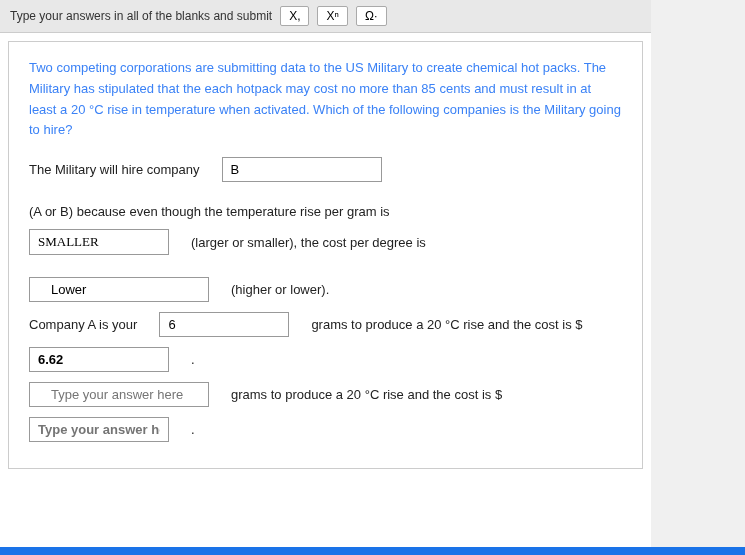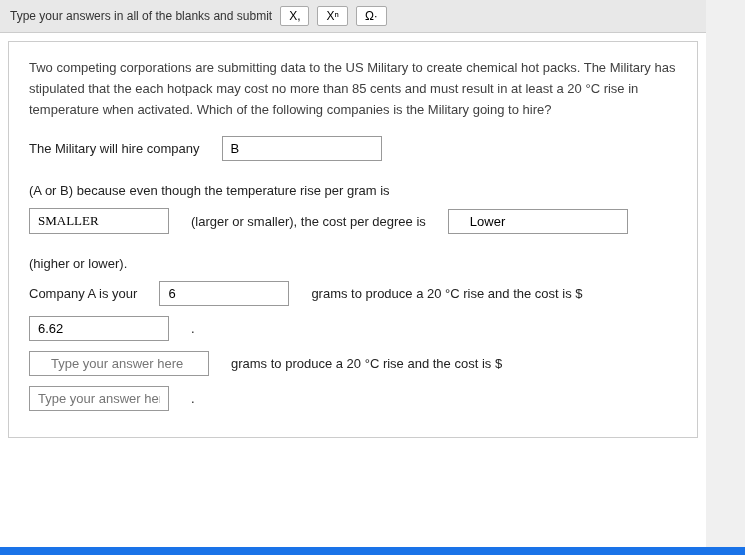--- a/index.html
+++ b/index.html
@@ -12,21 +12,21 @@
       background: #f0f0f0;
       font-family: Arial, sans-serif;
       font-size: 13px;
       width: 745px;
       height: 555px;
       overflow: hidden;
     }
 
     .main-container {
       background: #fff;
-      width: 706px;
+      width: 651px;
       min-height: 555px;
       padding: 0;
       position: relative;
     }
 
     .toolbar {
       background: #e8e8e8;
       border-bottom: 1px solid #ccc;
       padding: 6px 10px;
       display: flex;
@@ -50,21 +50,21 @@
 
     .content-area {
       padding: 16px 20px;
       background: #fff;
       border: 1px solid #ccc;
       margin: 8px;
     }
 
     .question-text {
       font-size: 13px;
-      color: #404040;
+      color: #3b82f6;
       line-height: 1.6;
       margin-bottom: 16px;
     }
 
     .answer-row {
       display: flex;
       align-items: center;
       flex-wrap: wrap;
       gap: 22px;
       margin-bottom: 10px;
@@ -93,20 +93,21 @@
       width: 140px;
       font-family: Liberation Serif, serif;
     }
 
     .input-number {
       width: 130px;
     }
 
     .input-cost {
       width: 140px;
+      font-weight: bold;
     }
 
     .period {
       font-size: 13px;
     }
 
     .blue-bar {
       position: absolute;
       bottom: 0;
       left: 0;

